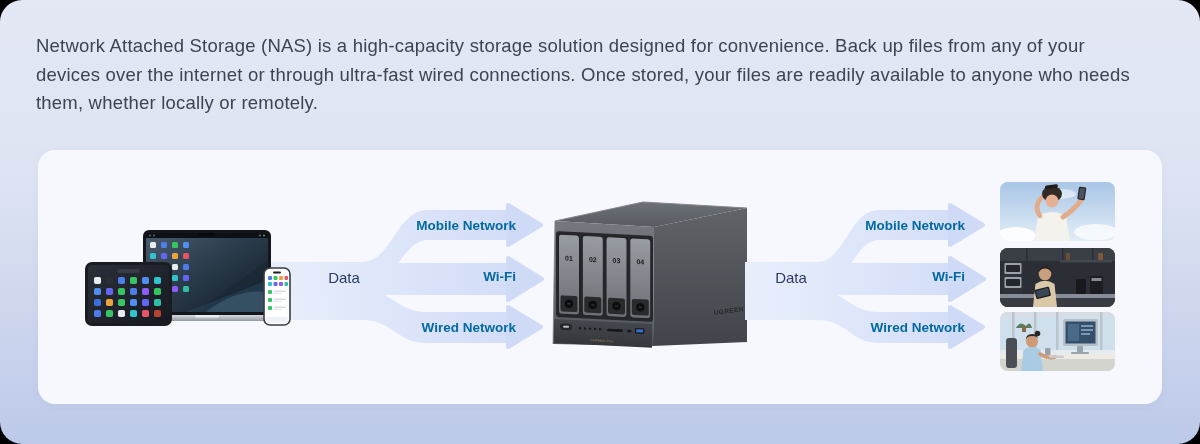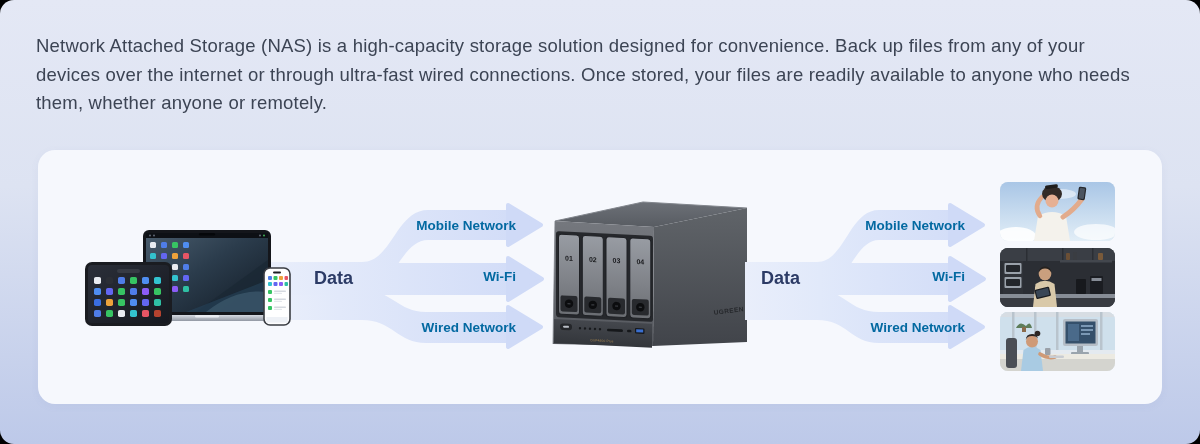--- a/index.html
+++ b/index.html
@@ -1,38 +1,38 @@
 <!DOCTYPE html>
 <html><head>
 <meta charset="utf-8">
 <style>
   html,body{margin:0;padding:0;background:#000;}
   body{width:1200px;height:444px;font-family:"Liberation Sans","DejaVu Sans",sans-serif;}
-  .card{position:relative;width:1200px;height:444px;border-radius:14px;overflow:hidden;
+  .card{position:relative;width:1200px;height:444px;border-radius:22px;overflow:hidden;
         background:linear-gradient(180deg,#e4e8f5 0%,#dde3f2 42%,#bdc9e9 100%);}
   .intro{position:absolute;left:36px;top:32px;color:#3c4454;font-size:18.5px;line-height:28.6px;letter-spacing:0.2px;}
   .intro div{white-space:nowrap;}
   .panel{position:absolute;left:38px;top:150px;width:1124px;height:254px;background:#f6f8fd;border-radius:17px;
          box-shadow:0 2px 8px rgba(96,116,168,0.06);}
   .abs{position:absolute;}
   .net-label{position:absolute;font-weight:bold;font-size:13.5px;color:#0369a1;white-space:nowrap;height:16px;line-height:16px;}
-  .data-label{position:absolute;font-weight:bold;font-size:18px;color:#2c3b66;width:60px;top:119px;height:18px;line-height:18px;}
+  .data-label{position:absolute;font-weight:normal;font-size:15px;color:#2c3b66;width:60px;text-align:center;top:119px;height:18px;line-height:18px;}
   .photo{position:absolute;left:962px;width:115px;height:59px;border-radius:8px;overflow:hidden;background:#dfe6ee;}
   svg{display:block;}
   svg text{font-family:"Liberation Sans","DejaVu Sans",sans-serif;}
 </style>
 </head>
 <body>
 
 <div class="card">
 
   <div class="intro">
     <div>Network Attached Storage (NAS) is a high-capacity storage solution designed for convenience. Back up files from any of your</div>
     <div>devices over the internet or through ultra-fast wired connections. Once stored, your files are readily available to anyone who needs</div>
-    <div>them, whether anyone or remotely.</div>
+    <div>them, whether locally or remotely.</div>
   </div>
 
   <div class="panel">
 
     <svg class="abs" style="left:202px;top:45px;" width="310" height="160" viewBox="0 0 310 160">
       <defs>
         <linearGradient id="gl" gradientUnits="userSpaceOnUse" x1="0" y1="0" x2="310" y2="0">
           <stop offset="0" stop-color="#ebf0fc" stop-opacity="0"></stop>
           <stop offset="0.09" stop-color="#e9eefb" stop-opacity="0.9"></stop>
           <stop offset="0.32" stop-color="#e2e9fa"></stop>

